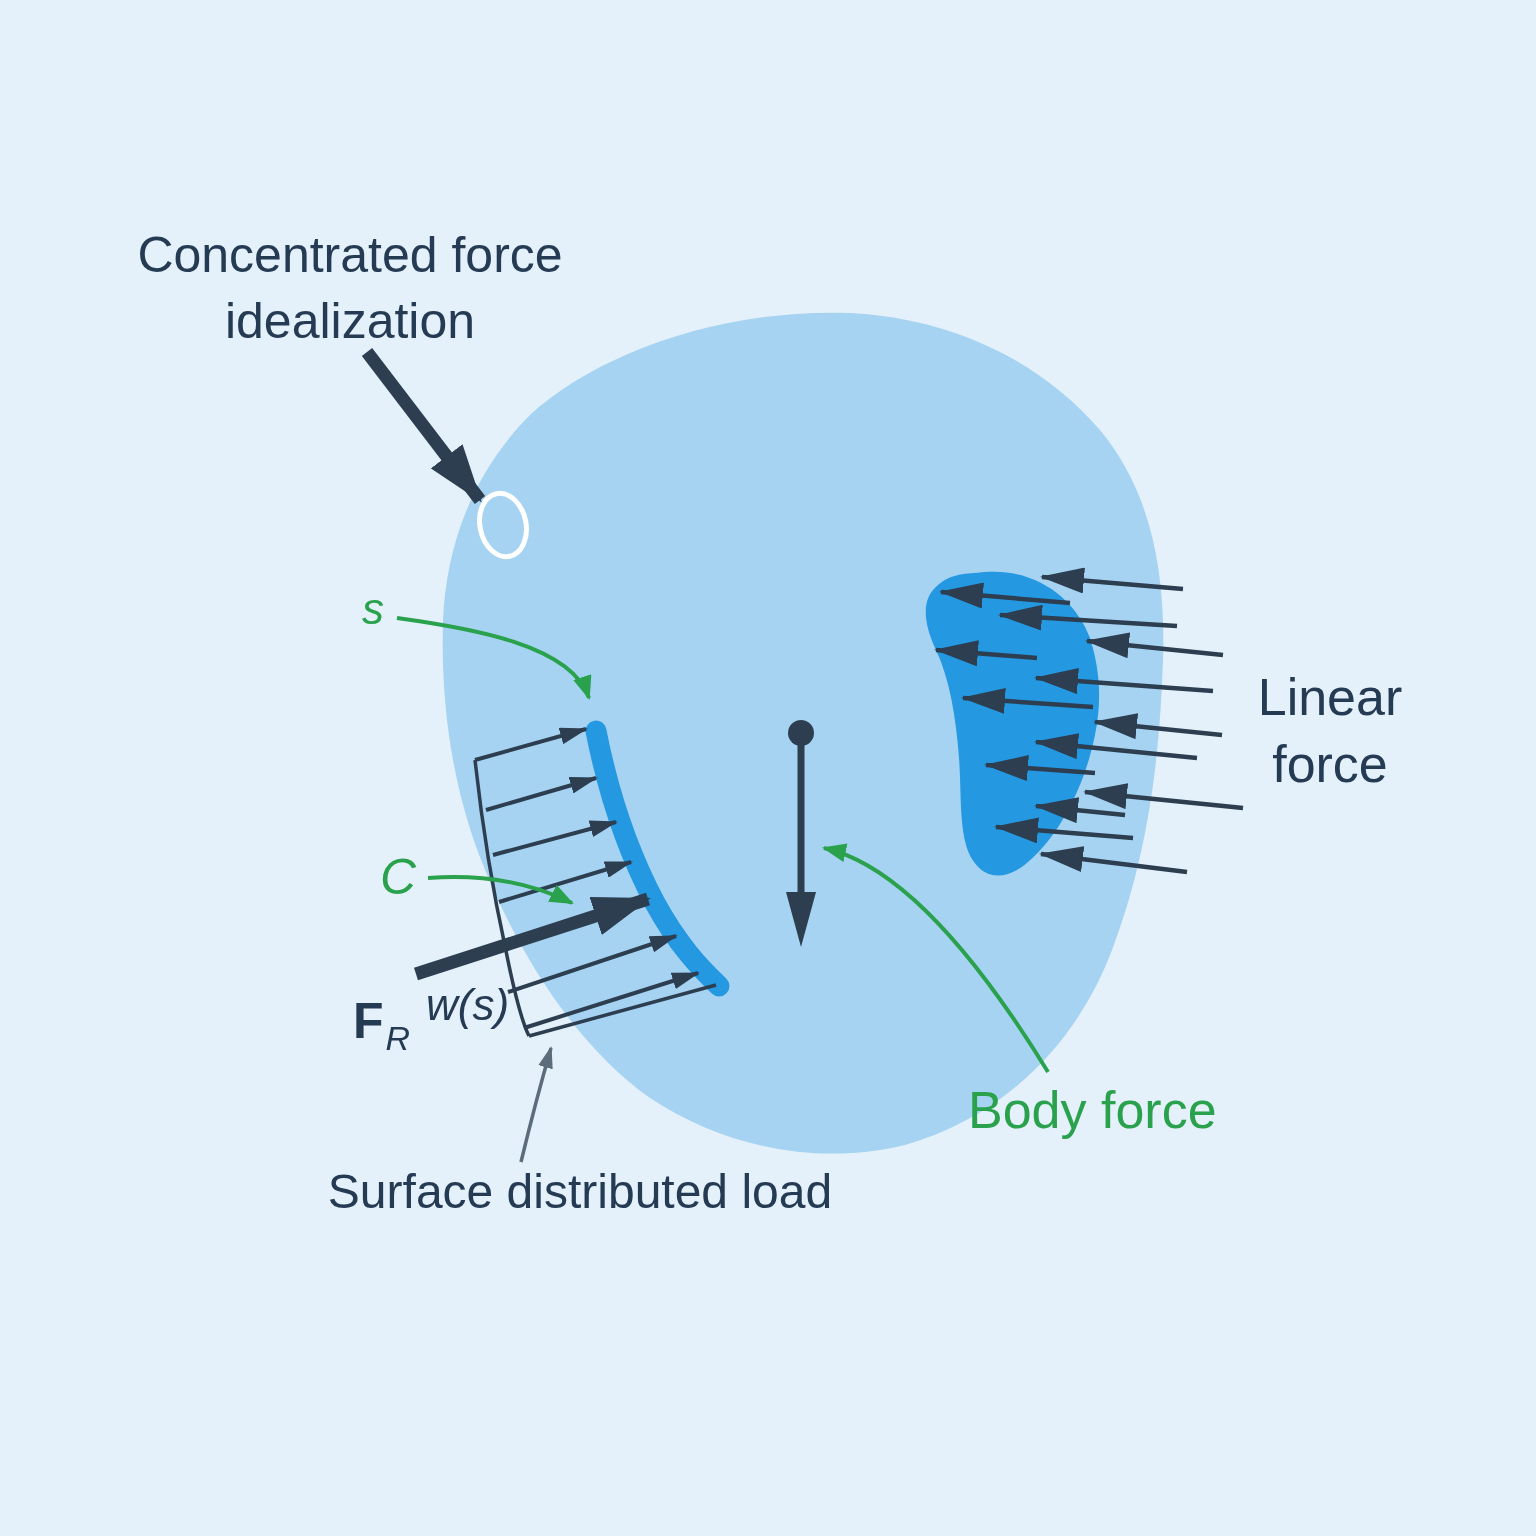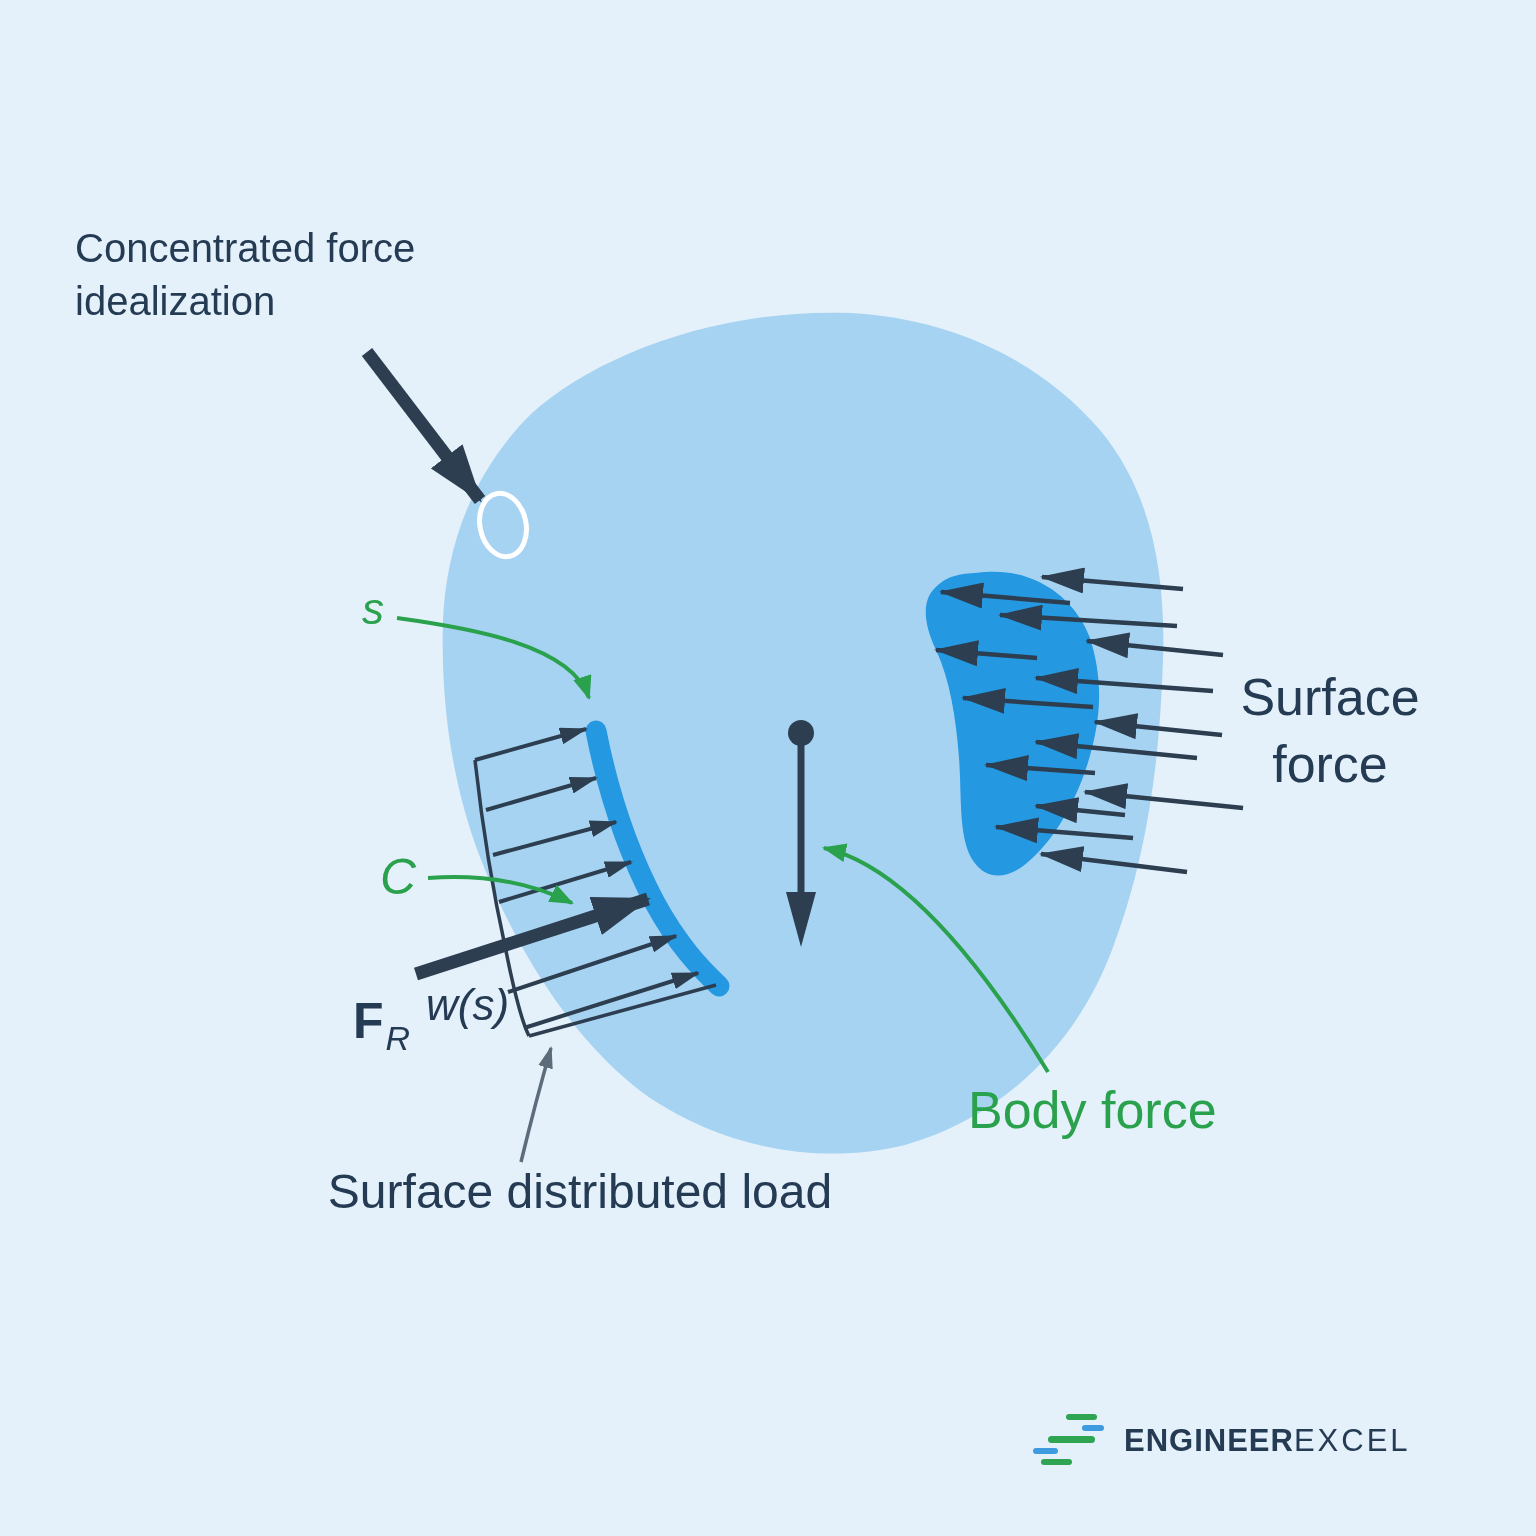--- a/index.html
+++ b/index.html
@@ -16,21 +16,21 @@
   }
   *{margin:0;padding:0;box-sizing:border-box;}
   html,body{width:1536px;height:1536px;}
   body{font-family:"Liberation Sans",sans-serif;}
   .canvas{
     position:relative;width:1536px;height:1536px;overflow:hidden;
     background:var(--c-background);
   }
   .art{position:absolute;left:0;top:0;width:1536px;height:1536px;}
   .lbl{position:absolute;color:var(--c-text);white-space:pre-line;}
-  .lbl-concentrated{left:75px;top:222px;width:550px;font-size:40px;line-height:1.32;}
+  .lbl-concentrated{left:75px;top:222px;width:550px;text-align:center;font-size:50px;line-height:1.32;}
   .lbl-surface{left:1230px;top:664px;width:200px;text-align:center;font-size:52px;line-height:1.28;}
   .lbl-linear{left:270px;top:1164px;width:620px;text-align:center;font-size:48px;}
   .lbl-body{left:968px;top:1080px;font-size:52px;color:var(--c-green);}
   .lbl-s{left:362px;top:584px;font-size:44px;font-style:italic;color:var(--c-green);}
   .lbl-c{left:380px;top:848px;font-size:50px;font-style:italic;color:var(--c-green);}
   .lbl-ws{left:426px;top:980px;font-size:44px;font-style:italic;}
   .lbl-fr{left:353px;top:992px;font-size:50px;}
   .fr-f{font-weight:bold;}
   .fr-r{font-size:34px;font-style:italic;position:relative;top:12px;left:2px;}
   .logo{position:absolute;left:1032px;top:1408px;display:flex;align-items:center;}
@@ -149,27 +149,17 @@
   <div class="lbl lbl-c">C</div>
 
   <div class="lbl lbl-fr"><span class="fr-f">F</span><span class="fr-r">R</span></div>
 
   <div class="lbl lbl-ws">w(s)</div>
 
   <div class="lbl lbl-linear">Surface distributed load</div>
 
   <div class="lbl lbl-body">Body force</div>
 
-  <div class="lbl lbl-surface">Surface
+  <div class="lbl lbl-surface">Linear
 force</div>
 
-  <div class="logo">
-    <svg class="logo-icon" viewBox="0 0 76 62">
-      <rect x="34" y="6" width="31" height="6" rx="3" fill="var(--c-logo-green,#2FA452)"></rect>
-      <rect x="50" y="17" width="22" height="6" rx="3" fill="var(--c-logo-blue,#3F9BE0)"></rect>
-      <rect x="16" y="28" width="47" height="7" rx="3.5" fill="var(--c-logo-green,#2FA452)"></rect>
-      <rect x="1" y="40" width="25" height="6" rx="3" fill="var(--c-logo-blue,#3F9BE0)"></rect>
-      <rect x="9" y="51" width="31" height="6" rx="3" fill="var(--c-logo-green,#2FA452)"></rect>
-    </svg>
-    <div class="logo-text"><span class="logo-bold">ENGINEER</span><span class="logo-light">EXCEL</span></div>
-  </div>
 
 </div>
 
 </body></html>

